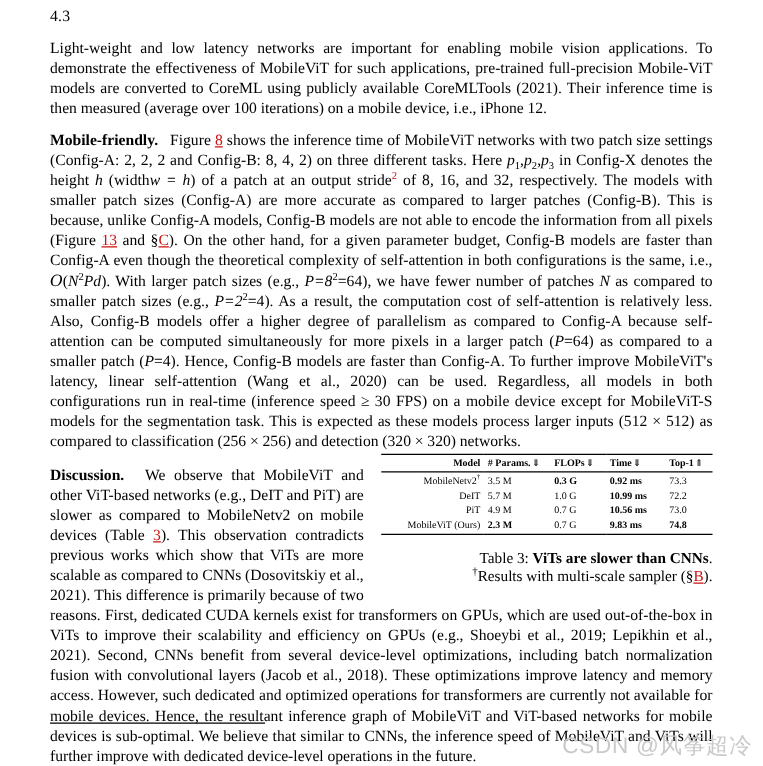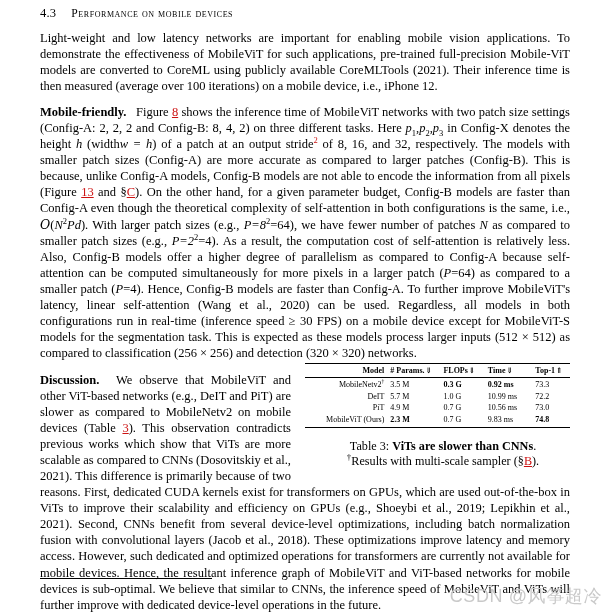--- a/index.html
+++ b/index.html
@@ -101,31 +101,31 @@
     border-bottom: 0.7px solid #000;
     padding-top: 1.6px;
     padding-bottom: 1.6px;
   }
   table.restable tbody tr:first-child td { padding-top: 2.0px; }
   table.restable tbody tr:last-child td  { border-bottom: 1.1px solid #000; padding-bottom: 2.0px; }
   .col-model { text-align: right;  width: 86px; }
   .col-num   { text-align: left; }
   .c-params  { width: 50px; }
   .c-flops   { width: 42px; }
-  .c-time    { width: 48px; }
+  .c-time    { width: 48px; font-weight: bold; }
   .c-top1    { width: 34px; }
   td.bold, th.bold { font-weight: bold; }
   .arrow { font-size: 0.95em; padding-left: 1px; }
   .dagger { font-size: 0.7em; vertical-align: super; line-height: 0; }
 
   p.tabcaption {
     font-size: 12.2px;
     line-height: 15.3px;
     margin: 11px 0 0 11px;
-    text-align: center;
+    text-align: right;
   }
   p.tabcaption b { font-weight: bold; }
   .cap-dagger { font-size: 0.72em; vertical-align: super; line-height: 0; }
 
   
   .footnote-area {
     position: absolute;
     left: 40px;
     top: 578px;
     width: 530px;
@@ -159,21 +159,20 @@
   }
 </style>
 </head>
 <body>
 
 <div class="page">
   <div class="content">
 
     <div class="section-head">
       <span class="section-num">4.3</span>
-      <span class="section-title">Performance on Mobile Devices</span>
     </div>
 
     <p class="para p-intro">
       <span>Light-weight and low latency networks are important for enabling mobile vision applications. To demonstrate the effectiveness of MobileViT for such applications, pre-trained full-precision Mobile-ViT models are converted to CoreML using publicly available CoreMLTools (2021). Their inference time is then measured (average over 100 iterations) on a mobile device, i.e., iPhone 12.</span>
     </p>
 
     <p class="para p-mobile">
       <b class="run-in">Mobile-friendly.</b>
       <span class="sp"></span>
       <span>Figure</span>

